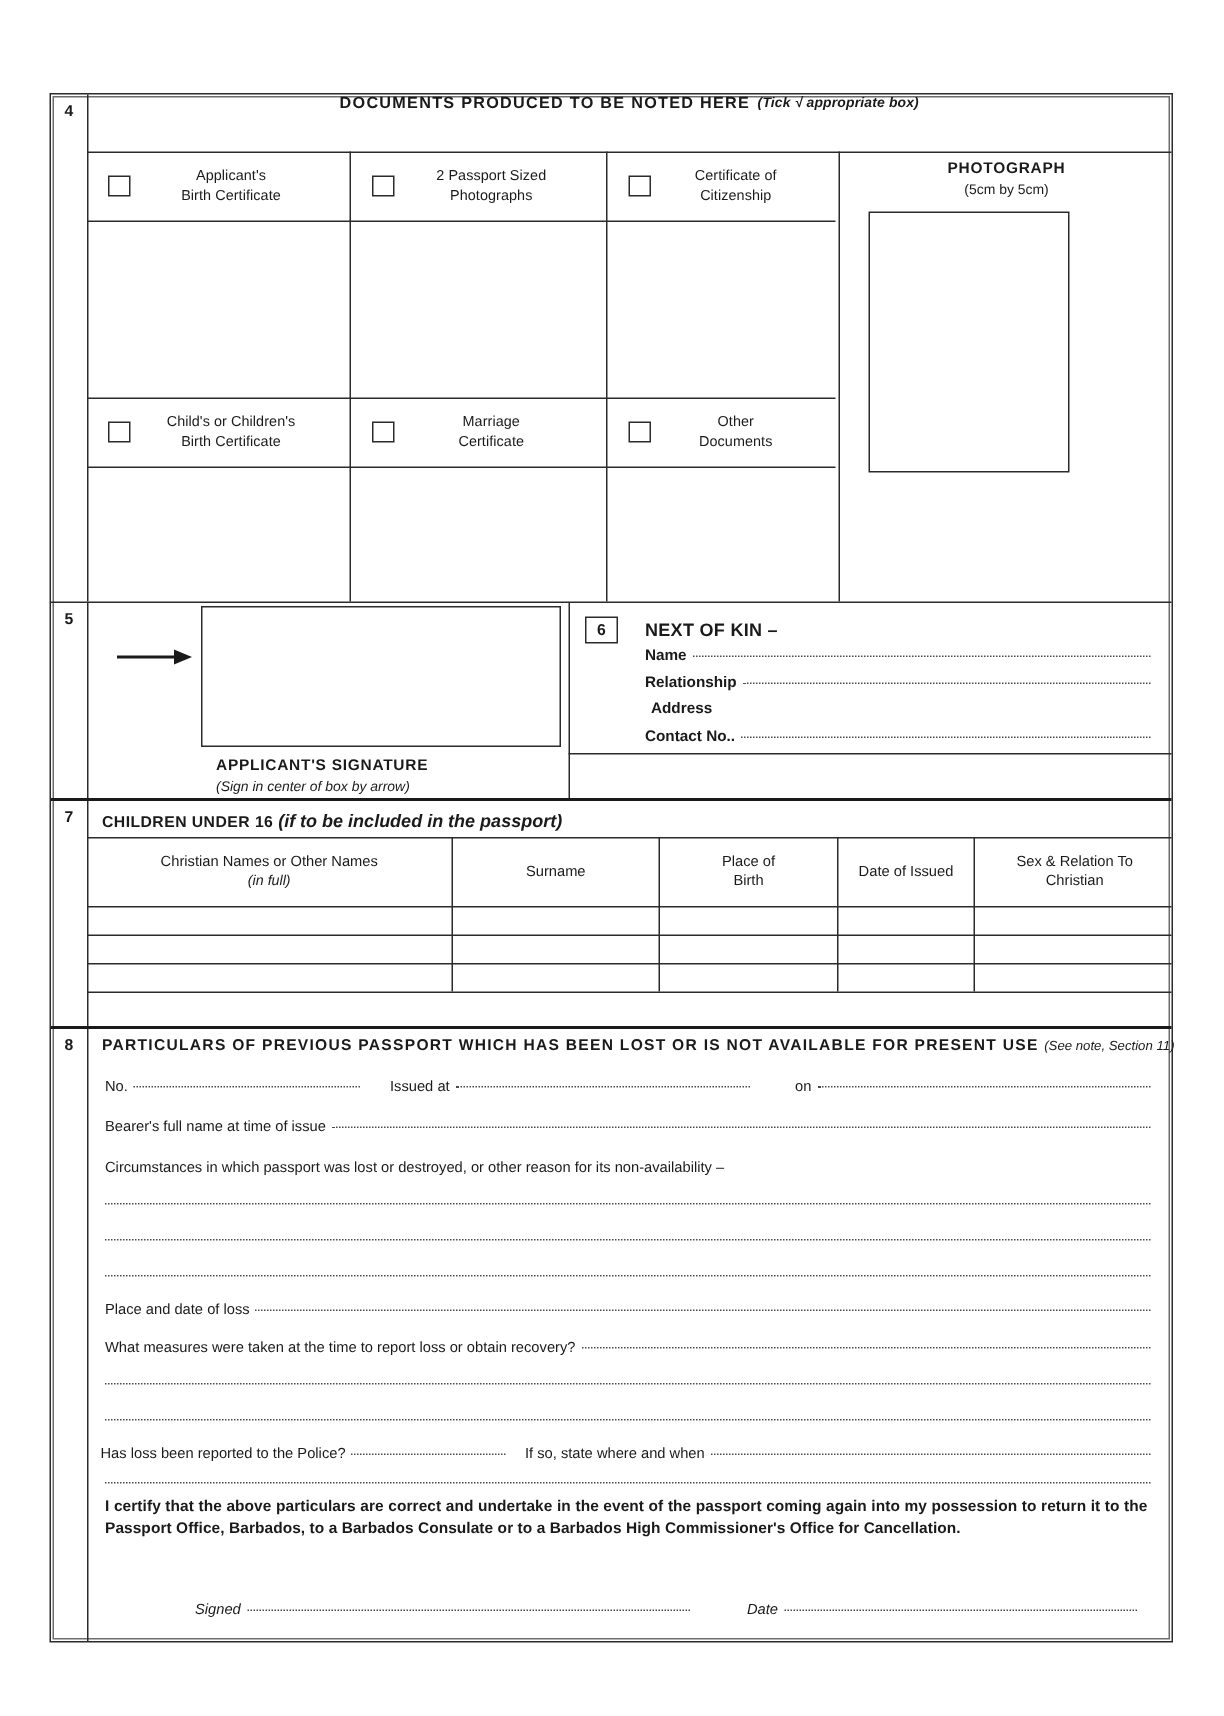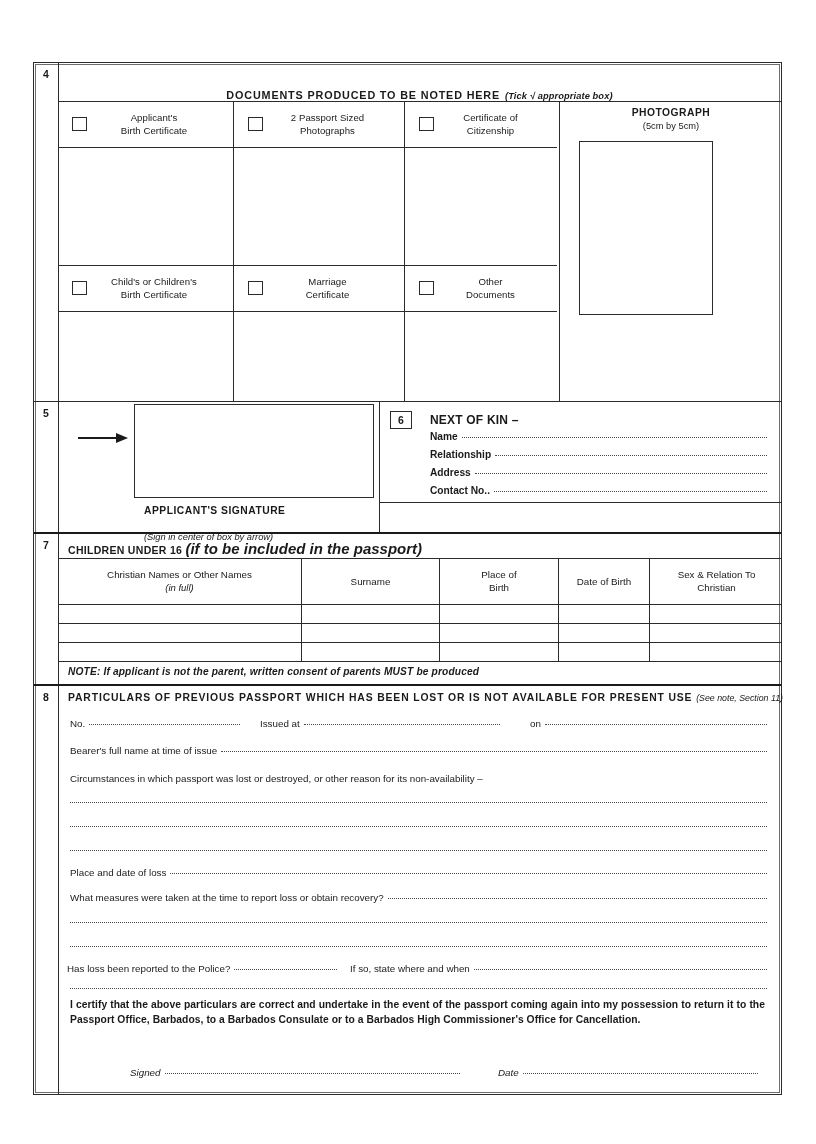--- a/index.html
+++ b/index.html
@@ -36,21 +36,21 @@
     position:absolute; left:0; width:24px;
     display:flex; align-items:flex-start; justify-content:center;
     font-size:10.5px; font-weight:bold; padding-top:5px;
   }
   .gutter-line{ position:absolute; left:24px; width:1px; background:#2b2b2b; }
 
   
   .sec4{ position:absolute; left:0; top:0; right:0; height:338px; }
   .sec4-title{
     position:absolute; left:24px; right:0; top:0; height:38px;
-    display:flex; align-items:flex-end; justify-content:center;
+    display:flex; align-items:flex-start; justify-content:center;
   }
   .sec4-title b{ font-size:10.8px; font-weight:bold; letter-spacing:.85px; }
   .sec4-title i{ font-size:9.3px; font-style:italic; font-weight:bold; margin-left:5px; letter-spacing:.1px;}
 
   .doccell{
     position:absolute; height:46px;
     display:flex; align-items:center;
   }
   .cbox{
     width:15px; height:14px; border:1px solid #2b2b2b; background:#fff;
@@ -95,21 +95,21 @@
   .kin-row{ position:absolute; display:flex; align-items:baseline; font-size:10.2px; font-weight:bold; }
   .kin-row .lbl{ flex:0 0 auto; white-space:nowrap; }
   .dots{
     flex:1 1 auto; margin-left:4px;
     border-bottom:1px dotted #4a4a4a;
     position:relative; top:-2px; height:9px;
   }
 
   
   .sec7-title{ position:absolute; font-size:10.5px; font-weight:bold; letter-spacing:.3px; }
-  .sec7-title i{ font-size:15px; font-weight:bold; font-style:italic; letter-spacing:0;margin-top:38px; }
+  .sec7-title i{ font-size:12px; font-weight:bold; font-style:italic; letter-spacing:0;margin-top:38px; }
   .thead{
     position:absolute; display:flex; align-items:center; justify-content:center;
     text-align:center; font-size:9.8px; line-height:13px;
   }
   .thead i{ font-style:italic; font-size:9.5px; }
   .note{ position:absolute; font-size:10.2px; font-weight:bold; font-style:italic; letter-spacing:.15px; }
 
   
   .sec8-title{ position:absolute; font-size:10.4px; font-weight:bold; letter-spacing:.85px; white-space:nowrap;}
   .sec8-title i{ font-size:8.8px; font-weight:normal; font-style:italic; letter-spacing:0; }
@@ -207,36 +207,36 @@
     <div class="numcol" style="top:0;height:130px;">5</div>
     <div class="gutter-line" style="top:0;height:130px;"></div>
 
     <div class="arrow" style="left:44px;top:31px;width:52px;">
       <span class="shaft"></span>
       <span class="head"></span>
     </div>
 
     <div class="sig-box" style="left:100px;top:2px;width:240px;height:94px;"></div>
     <div class="sig-cap" style="left:110px;top:103px;">APPLICANT'S SIGNATURE</div>
-    <div class="sig-sub" style="left:110px;top:117px;margin-top:13px;">(Sign in center of box by arrow)</div>
+    <div class="sig-sub" style="left:110px;top:117px;">(Sign in center of box by arrow)</div>
 
     <div class="vline" style="left:345px;top:0;height:130px;"></div>
 
     <div class="kin-num" style="left:356px;top:9px;">6</div>
     <div class="kin-title" style="left:396px;top:11px;">NEXT OF KIN –</div>
 
     <div class="kin-row" style="left:396px;right:14px;top:29px;">
       <span class="lbl">Name</span>
       <span class="dots"></span>
     </div>
     <div class="kin-row" style="left:396px;right:14px;top:47px;">
       <span class="lbl">Relationship</span>
       <span class="dots"></span>
     </div>
-    <div class="kin-row" style="left:396px;right:14px;top:65px;">
+    <div class="kin-row" style="left:396px;right:14px;top:65px;flex-direction:column;">
       <span class="lbl">Address</span>
       <span class="dots"></span>
     </div>
     <div class="kin-row" style="left:396px;right:14px;top:83px;">
       <span class="lbl">Contact No..</span>
       <span class="dots"></span>
     </div>
 
     <div class="hline" style="top:100px;left:345px;"></div>
   </div>
@@ -263,40 +263,39 @@
         <i>(in  full)</i>
       </span>
     </div>
     <div class="thead" style="left:406px;width:118px;top:24px;height:46px;">
       <span>
         <span>Place of</span><br>
         <span>Birth</span>
       </span>
     </div>
     <div class="thead" style="left:525px;width:90px;top:24px;height:46px;">
-      <span>Date of Birth</span>
+      <span>Date of Issued</span>
     </div>
     <div class="thead" style="left:616px;width:133px;top:24px;height:46px;">
       <span>
         <span>Sex &amp; Relation To</span><br>
         <span>Christian</span>
       </span>
     </div>
 
     <div class="vline" style="left:267px;top:24px;height:103px;"></div>
     <div class="vline" style="left:405px;top:24px;height:103px;"></div>
     <div class="vline" style="left:524px;top:24px;height:103px;"></div>
     <div class="vline" style="left:615px;top:24px;height:103px;"></div>
 
     <div class="hline" style="top:70px;left:24px;"></div>
     <div class="hline" style="top:89px;left:24px;"></div>
     <div class="hline" style="top:108px;left:24px;"></div>
     <div class="hline" style="top:127px;left:24px;"></div>
 
-    <div class="note" style="left:34px;top:132px;">NOTE: If applicant is not the parent, written consent of parents MUST be produced</div>
   </div>
 
   <div class="hline thick" style="top:621px;"></div>
 
   <div style="position:absolute;left:0;top:623px;right:0;bottom:0;">
 
     <div class="numcol" style="top:0;bottom:0;height:408px;">8</div>
     <div class="gutter-line" style="top:0;height:408px;"></div>
 
     <div class="sec8-title" style="left:34px;top:6px;">

